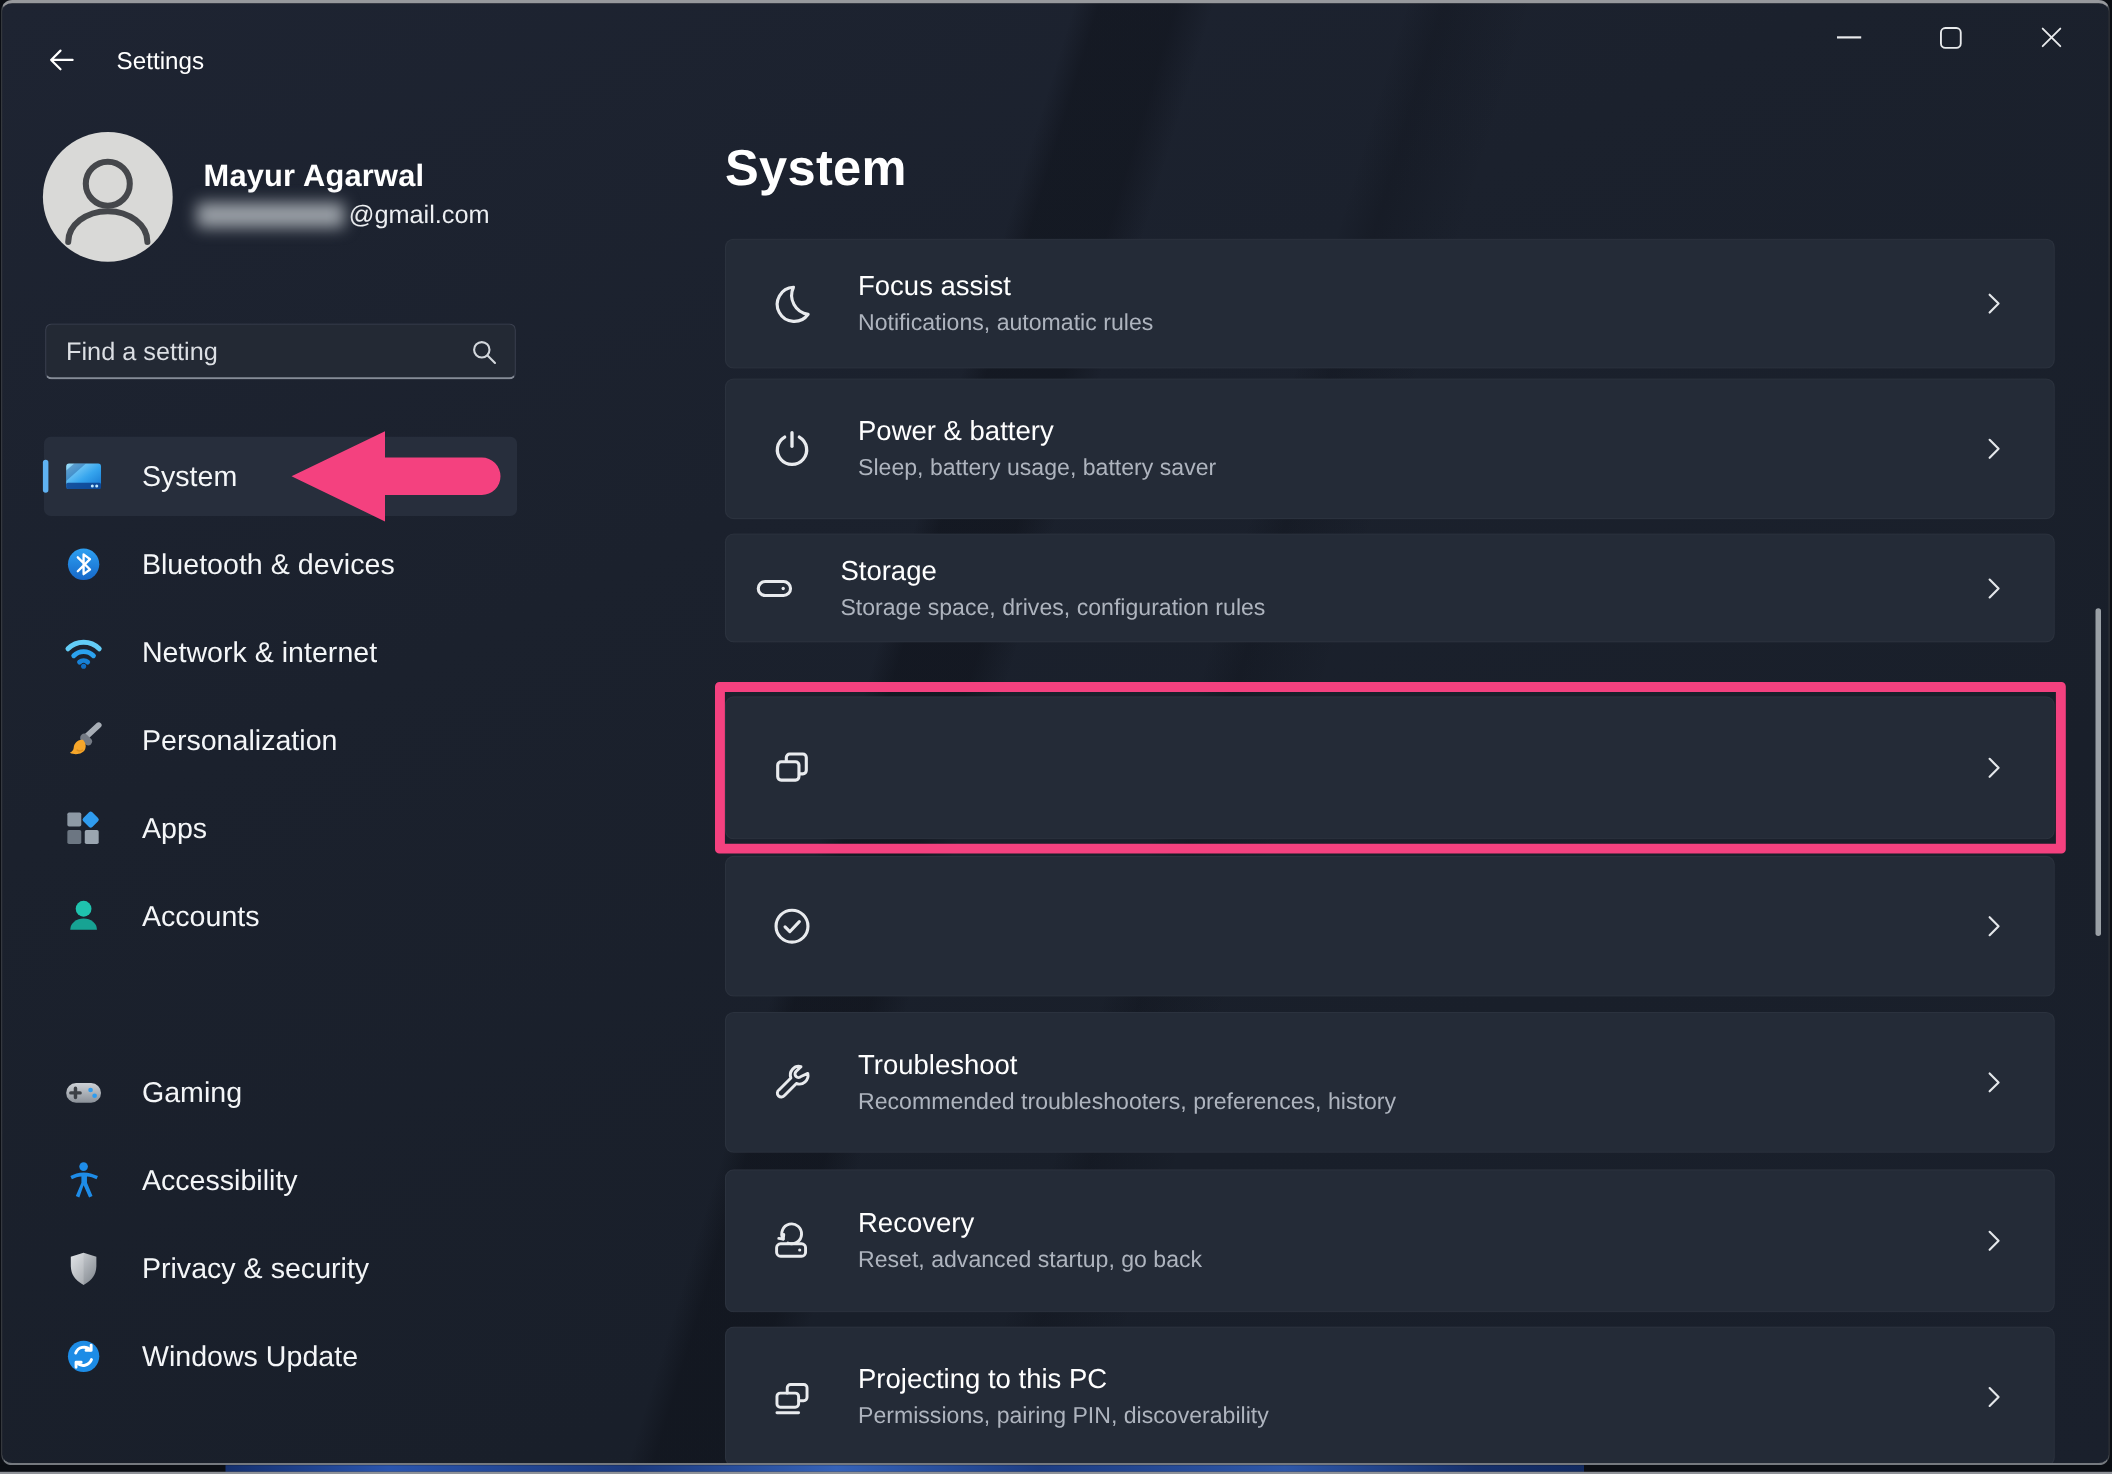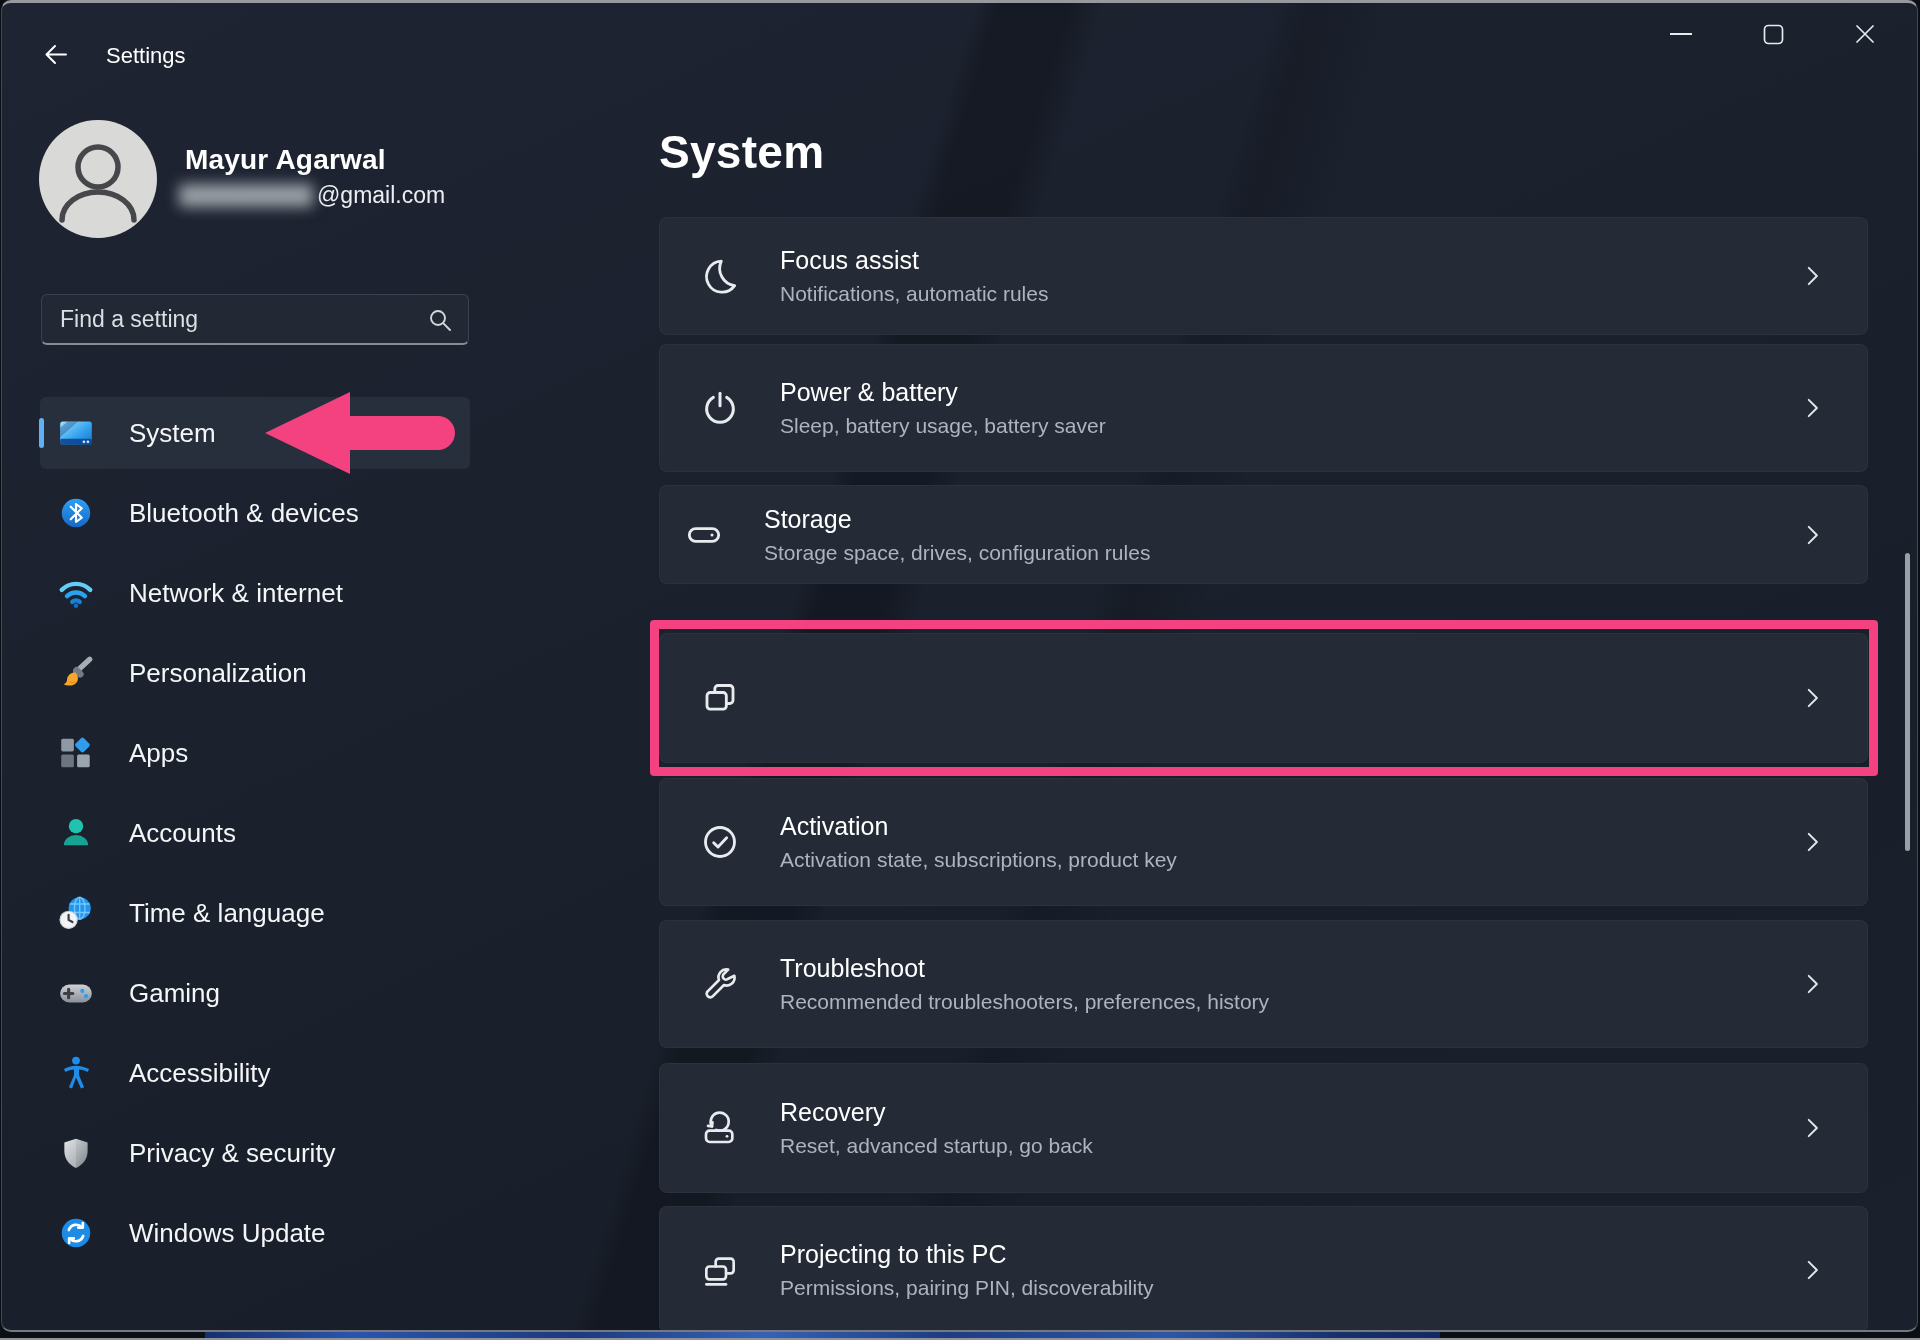--- a/index.html
+++ b/index.html
@@ -178,30 +178,20 @@
   </div>
 
   <div class="nav-item" style="top:794px;">
     <svg class="nav-icon" viewBox="0 0 36 36">
       <circle cx="18" cy="11.5" r="6.8" fill="#1fc3ae"></circle>
       <path d="M6.5 29.5 a11.5 9.5 0 0 1 23 0 z" fill="#17a393"></path>
     </svg>
     <span class="nav-label">Accounts</span>
   </div>
 
-  <div class="nav-item" style="top:874px;">
-    <svg class="nav-icon" viewBox="0 0 36 36">
-      <circle cx="21.5" cy="13.5" r="10.5" fill="#2196ec"></circle>
-      <path d="M12 9.5 h19 M12 17.5 h19 M21.5 3 v21" stroke="#8fd4ff" stroke-width="1.3" fill="none" opacity=".75"></path>
-      <ellipse cx="21.5" cy="13.5" rx="5" ry="10.5" fill="none" stroke="#8fd4ff" stroke-width="1.3" opacity=".75"></ellipse>
-      <circle cx="11" cy="24.5" r="8.2" fill="#f1f3f5" stroke="#c7ccd2" stroke-width="1"></circle>
-      <path d="M11 19.8 V24.5 l3.6 2.1" stroke="#3a3f46" stroke-width="2.1" fill="none" stroke-linecap="round"></path>
-    </svg>
-    <span class="nav-label">Time &amp; language</span>
-  </div>
 
   <div class="nav-item" style="top:954px;">
     <svg class="nav-icon" viewBox="0 0 36 36">
       <defs>
           <linearGradient id="gPad" x1="0" y1="0" x2="0" y2="1">
         <stop offset="0" stop-color="#cdd1d6"></stop>
             <stop offset="1" stop-color="#8b9199"></stop>
       </linearGradient>
         </defs>
       <rect x="3" y="10" width="30" height="17" rx="8.5" fill="url(#gPad)"></rect>
@@ -308,24 +298,20 @@
     <svg class="chev" width="26" height="26" viewBox="0 0 24 24">
       <path d="M9 4.5 L16.5 12 L9 19.5" stroke="#e4e7ea" stroke-width="1.8" fill="none" stroke-linecap="round" stroke-linejoin="round"></path>
     </svg>
   </div>
 
   <div class="card c5">
     <svg width="40" height="40" viewBox="0 0 24 24">
       <circle cx="12" cy="12" r="8.7" stroke="#e9ebee" stroke-width="1.7" fill="none"></circle>
       <path d="M8.2 12.4 l2.6 2.6 5.2-5.5" stroke="#e9ebee" stroke-width="1.7" fill="none" stroke-linecap="round" stroke-linejoin="round"></path>
     </svg>
-    <div class="txt">
-      <span class="card-title">Activation</span>
-      <span class="card-sub">Activation state, subscriptions, product key</span>
-    </div>
     <svg class="chev" width="26" height="26" viewBox="0 0 24 24">
       <path d="M9 4.5 L16.5 12 L9 19.5" stroke="#e4e7ea" stroke-width="1.8" fill="none" stroke-linecap="round" stroke-linejoin="round"></path>
     </svg>
   </div>
 
   <div class="card c6">
     <svg width="40" height="40" viewBox="0 0 24 24">
       <path d="M20.6 7.1 a4.7 4.7 0 0 1-6.2 5.5 l-6.5 6.5 a2.15 2.15 0 1 1-3-3 l6.5-6.5 a4.7 4.7 0 0 1 5.5-6.2 l-2.7 2.7 a1.9 1.9 0 0 0 2.7 2.7 z" stroke="#e9ebee" stroke-width="1.6" fill="none" stroke-linejoin="round"></path>
     </svg>
     <div class="txt">

